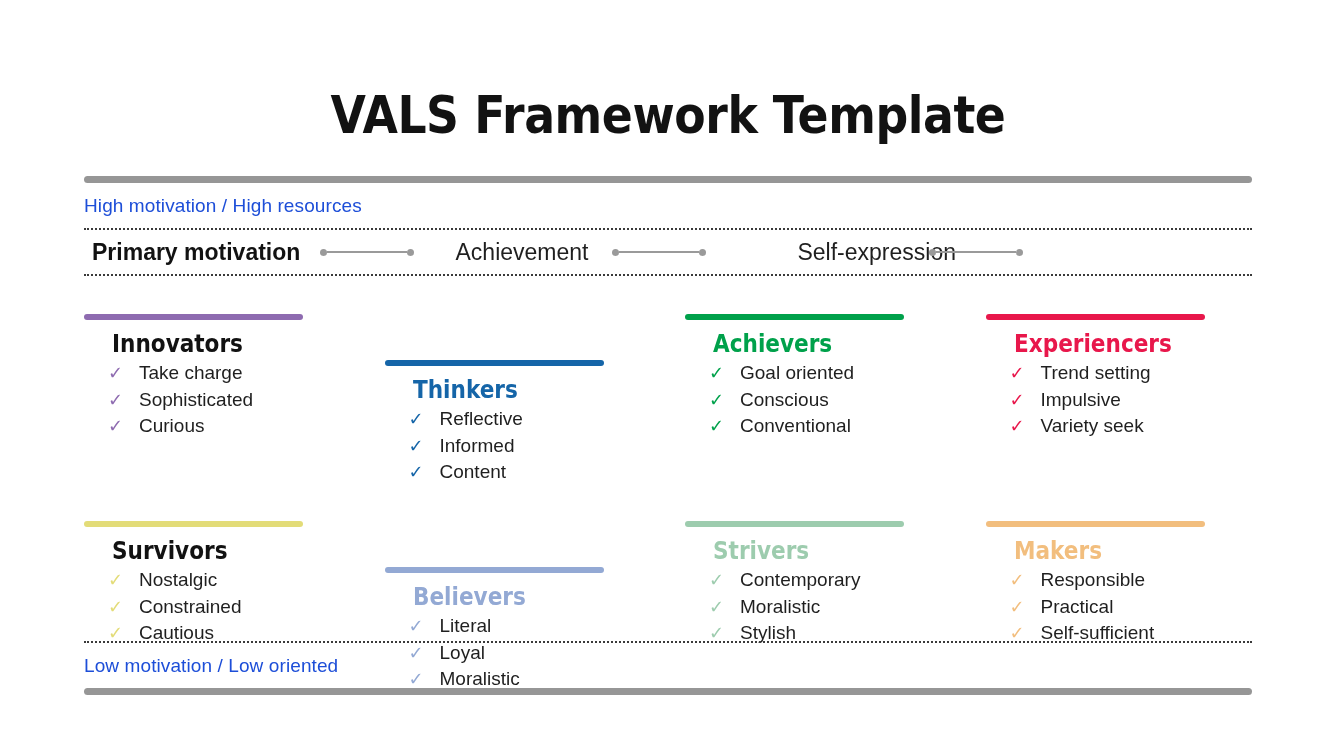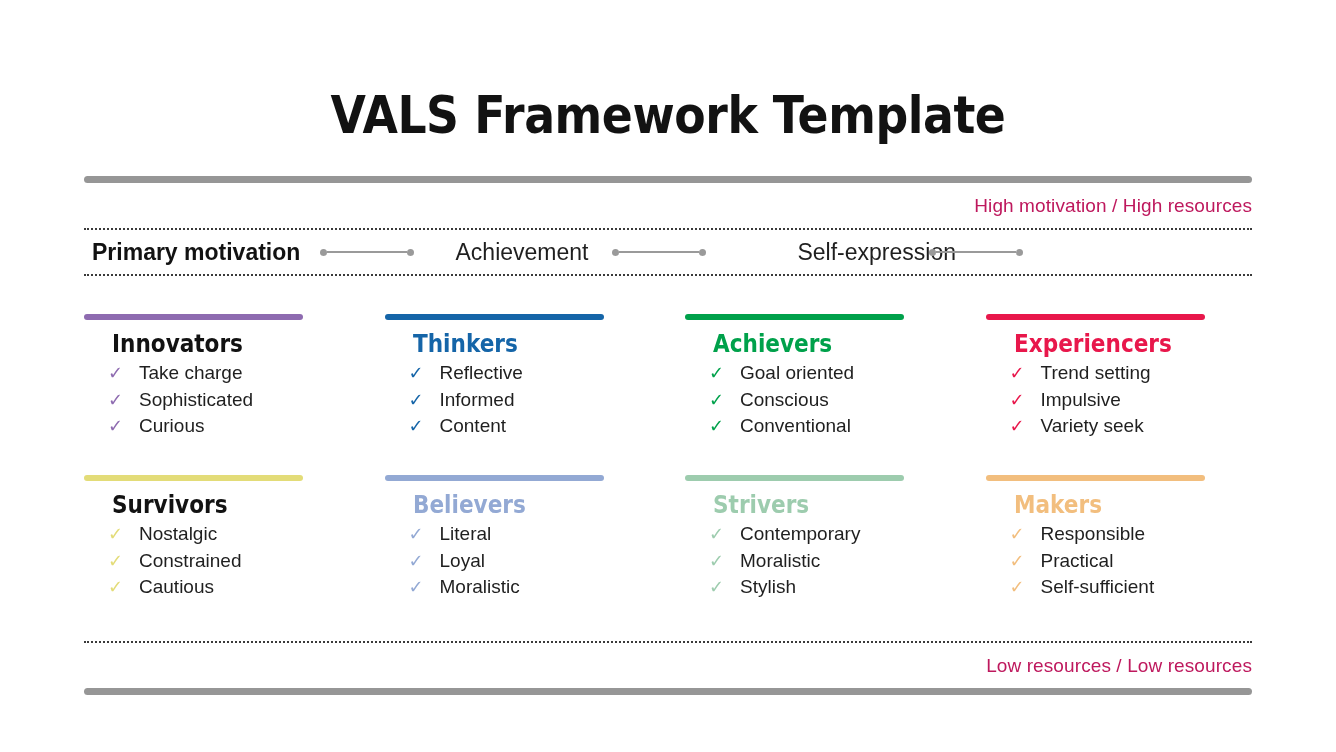--- a/index.html
+++ b/index.html
@@ -48,23 +48,23 @@
     width: 100%;
   }
 
   .rule-dotted {
     height: 0;
     border-top: 2px dotted #3a3a3a;
     width: 100%;
   }
 
   .band-label {
-    text-align: right;
+    text-align: left;
     font-size: 19px;
-    color: #be185d;
+    color: #1d4ed8;
     padding: 12px 0 11px 0;
     letter-spacing: 0.1px;
   }
 
   
   .motivation-row {
     display: flex;
     align-items: center;
     height: 44px;
     position: relative;
@@ -127,21 +127,21 @@
   }
   .card-row {
     display: flex;
     gap: 4px;
   }
   .card {
     width: 316px;
     box-sizing: border-box;
   }
   .card.col-0 { margin-left: 0; }
-  .card.col-1 { margin-left: 22px; }
+  .card.col-1 { margin-left: 22px; margin-top: 46px; }
   .card.col-2 { margin-left: 22px; }
   .card.col-3 { margin-left: 22px; }
 
   .card-bar {
     height: 6px;
     border-radius: 3px;
     width: 219px;
   }
   .card-title {
     font-family: "DejaVu Sans", sans-serif;
@@ -372,15 +372,15 @@
             <span class="check" style="color: rgb(242, 190, 126);">✓</span>
             <span>Self-sufficient</span>
           </li>
         </ul>
       </div>
     </div>
 </div>
 
 <div class="footer">
   <div class="rule-dotted"></div>
-  <div class="band-label">Low resources / Low resources</div>
+  <div class="band-label">Low motivation / Low oriented</div>
   <div class="rule-thick"></div>
 </div>
 
 </body></html>

